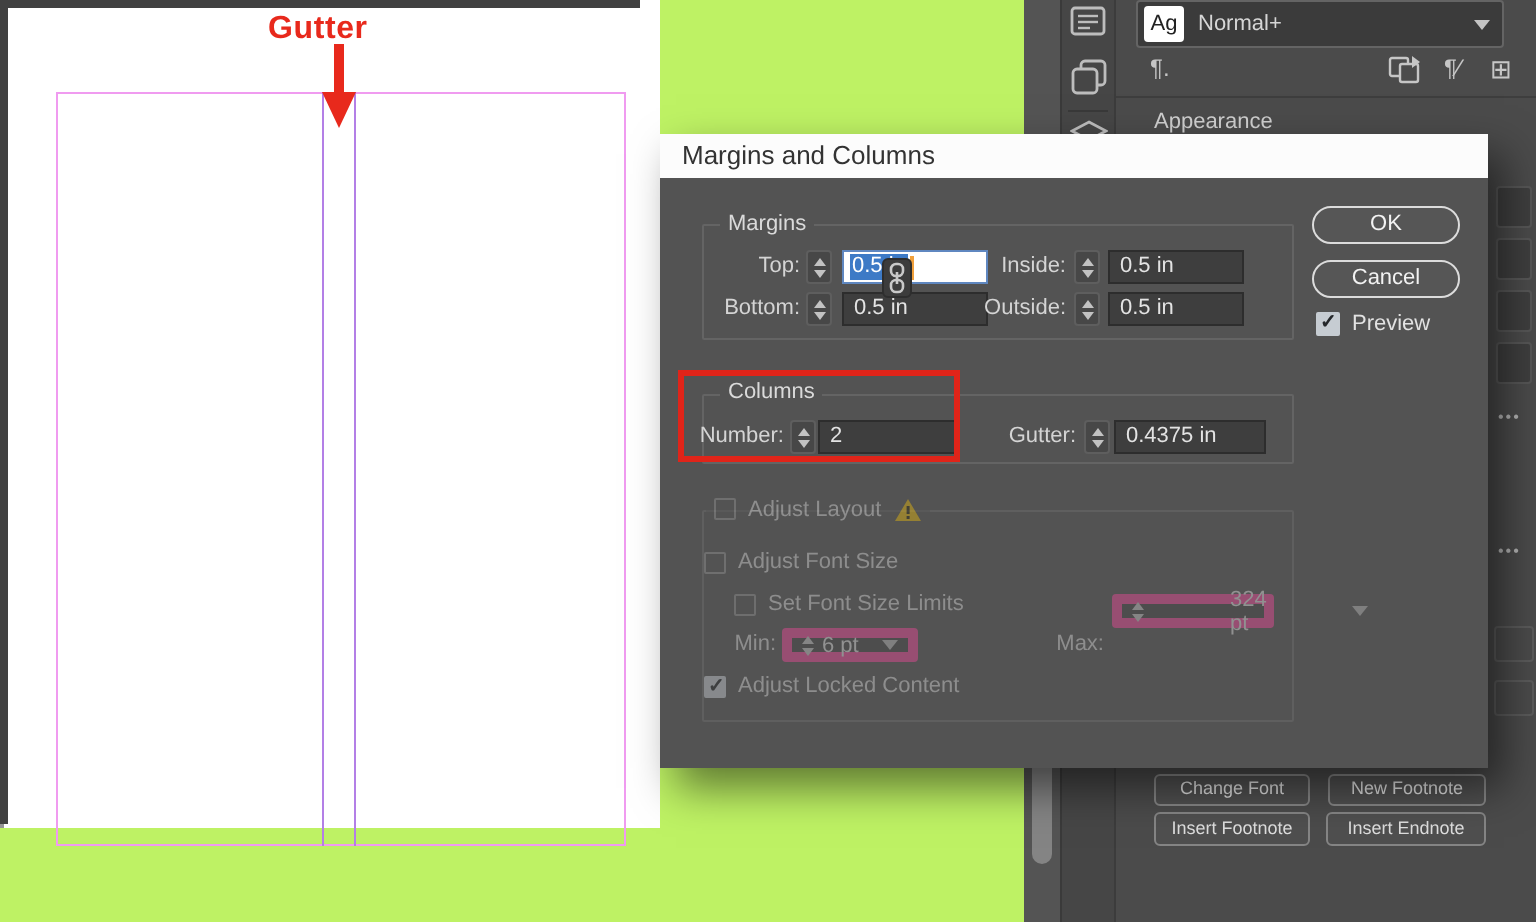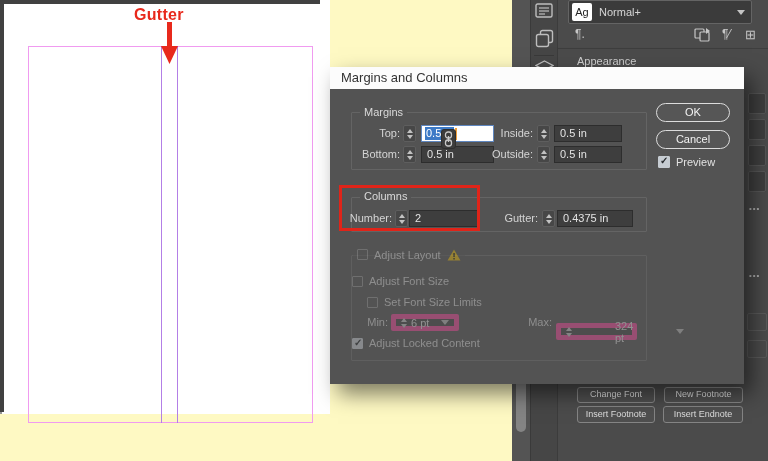--- a/index.html
+++ b/index.html
@@ -1,19 +1,19 @@
 <!DOCTYPE html>
 <html><head>
 <meta charset="utf-8">
 <style>
   * { box-sizing: border-box; }
   html,body { margin:0; padding:0; background:#2b2b2b; }
   .root {
     position:relative; width:768px; height:461px; overflow:hidden;
-    background:#fef9c3; font-family:"Liberation Sans", sans-serif;
+    background:#bef264; font-family:"Liberation Sans", sans-serif;
     -webkit-font-smoothing:antialiased;
   }
   .abs { position:absolute; }
 
   
   .page-white { left:0; top:28; width:330px; height:414px; background:#ffffff; }
   .page-edge  { left:8;  top:28; width:2px;  height:414px; background:#969696; }
   .page-shadow-r { left:330; top:33; width:4px; height:412px; background:#414141; }
   .page-shadow-b { left:14; top:442; width:320px; height:4px; background:#414141; }
   .guide { position:absolute; }
@@ -263,21 +263,21 @@
     <div class="ddctl dim" style="left:61px;top:247px;width:68px;">
       <span class="spin-inline">
           <i class="tu"></i>
           <i class="td"></i>
         </span>
       <span>6 pt</span>
       <span class="tri-down" style="margin-left:auto;border-top-color:#b5b5b5;"></span>
     </div>
 
     <div class="lab dim" style="left:186px;top:247px;width:36px;">Max:</div>
-    <div class="ddctl dim" style="left:226px;top:256px;width:81px;gap:43px;">
+    <div class="ddctl dim" style="left:226px;top:230px;width:81px;gap:43px;">
       <span class="spin-inline">
           <i class="tu"></i>
           <i class="td"></i>
         </span>
       <span>324 pt</span>
       <span class="tri-down" style="margin-left:auto;border-top-color:#b5b5b5;"></span>
     </div>
 
     <div class="cbrow dim" style="left:22px;top:270px;">
       <span class="cb checked">

